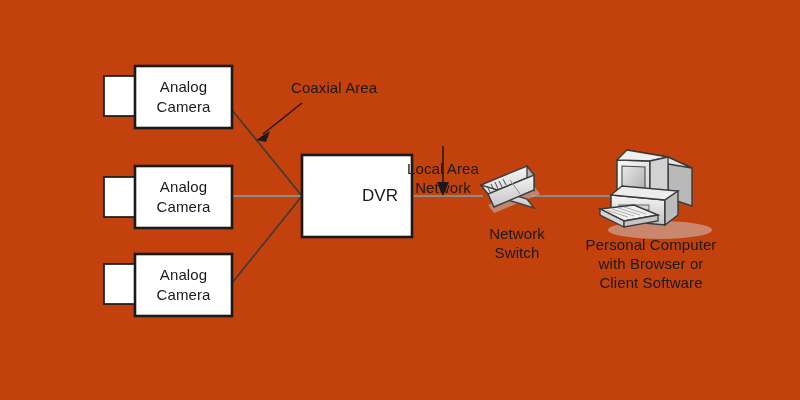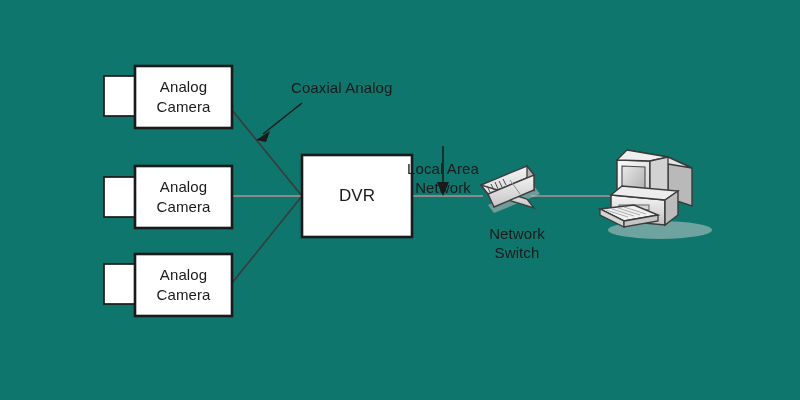--- a/index.html
+++ b/index.html
@@ -10,21 +10,21 @@
   body {
     font-family: "Liberation Sans", sans-serif;
     width: 800px;
     height: 400px;
     overflow: hidden;
   }
   #diagram-root {
     position: relative;
     width: 800px;
     height: 400px;
-    background: #0f766e;
+    background: #c2410c;
   }
   svg.layer {
     position: absolute;
     top: 0;
     left: 0;
     width: 800px;
     height: 400px;
   }
   .lbl {
     position: absolute;
@@ -167,24 +167,27 @@
 
   <div class="lbl lbl-box" style="left:135px; top:77px; width:97px;">Analog
 Camera</div>
 
   <div class="lbl lbl-box" style="left:135px; top:177px; width:97px;">Analog
 Camera</div>
 
   <div class="lbl lbl-box" style="left:135px; top:265px; width:97px;">Analog
 Camera</div>
 
-  <div class="lbl" style="left:302px; top:186px; width:110px; font-size:17px;">DVR</div>
+  <div class="lbl" style="left:302px; top:186px; width:110px; font-size:17px;padding-left:23px;">DVR</div>
 
-  <div class="lbl" style="left:291px; top:78px; width:120px; text-align:left;">Coaxial Analog</div>
+  <div class="lbl" style="left:291px; top:78px; width:120px; text-align:left;">Coaxial Area</div>
 
   <div class="lbl" style="left:383px; top:112px; width:120px;margin-top:47px;">Local Area
 Network</div>
 
   <div class="lbl" style="left:457px; top:224px; width:120px;">Network
 Switch</div>
 
+  <div class="lbl" style="left:571px; top:235px; width:160px;">Personal Computer
+with Browser or
+Client Software</div>
 
 </div>
 
 </body></html>

